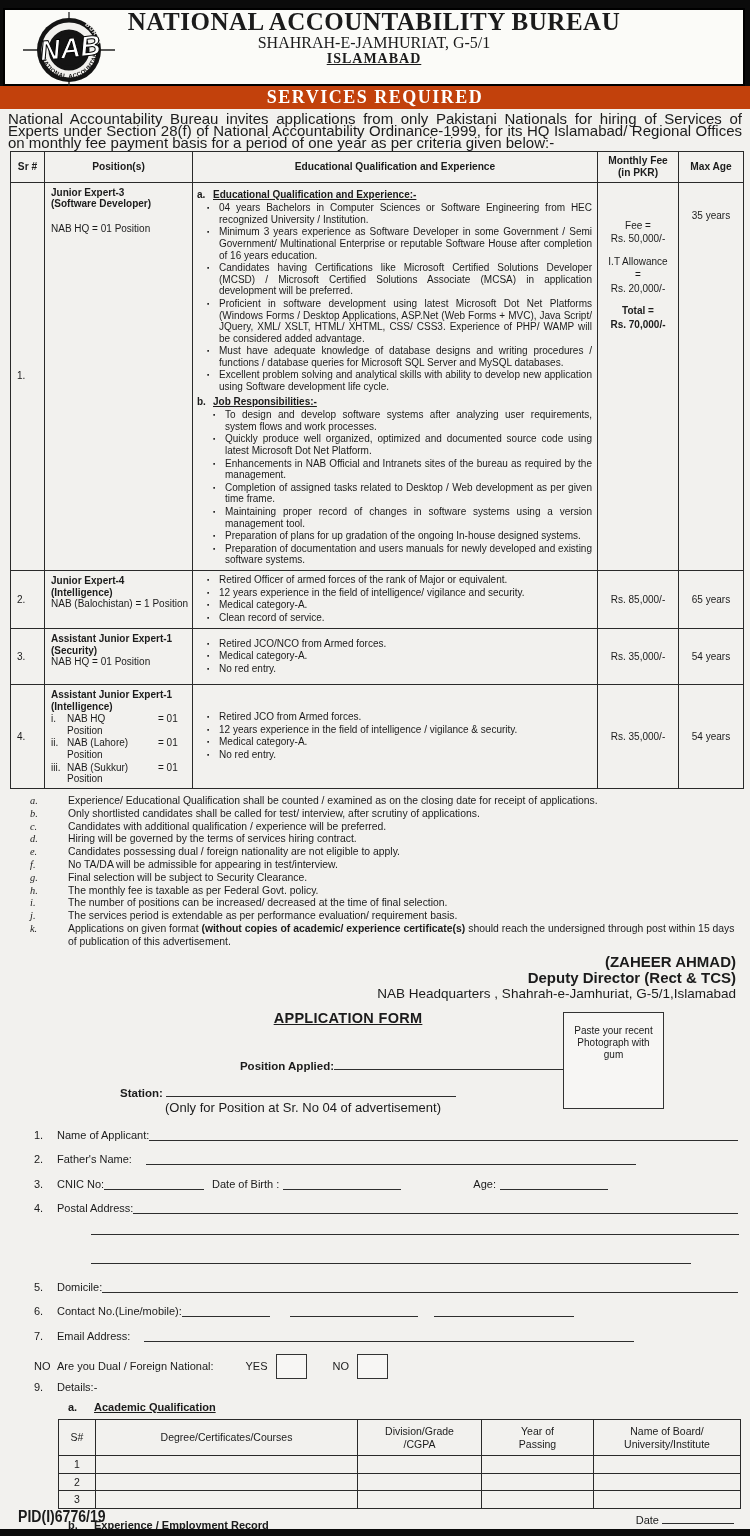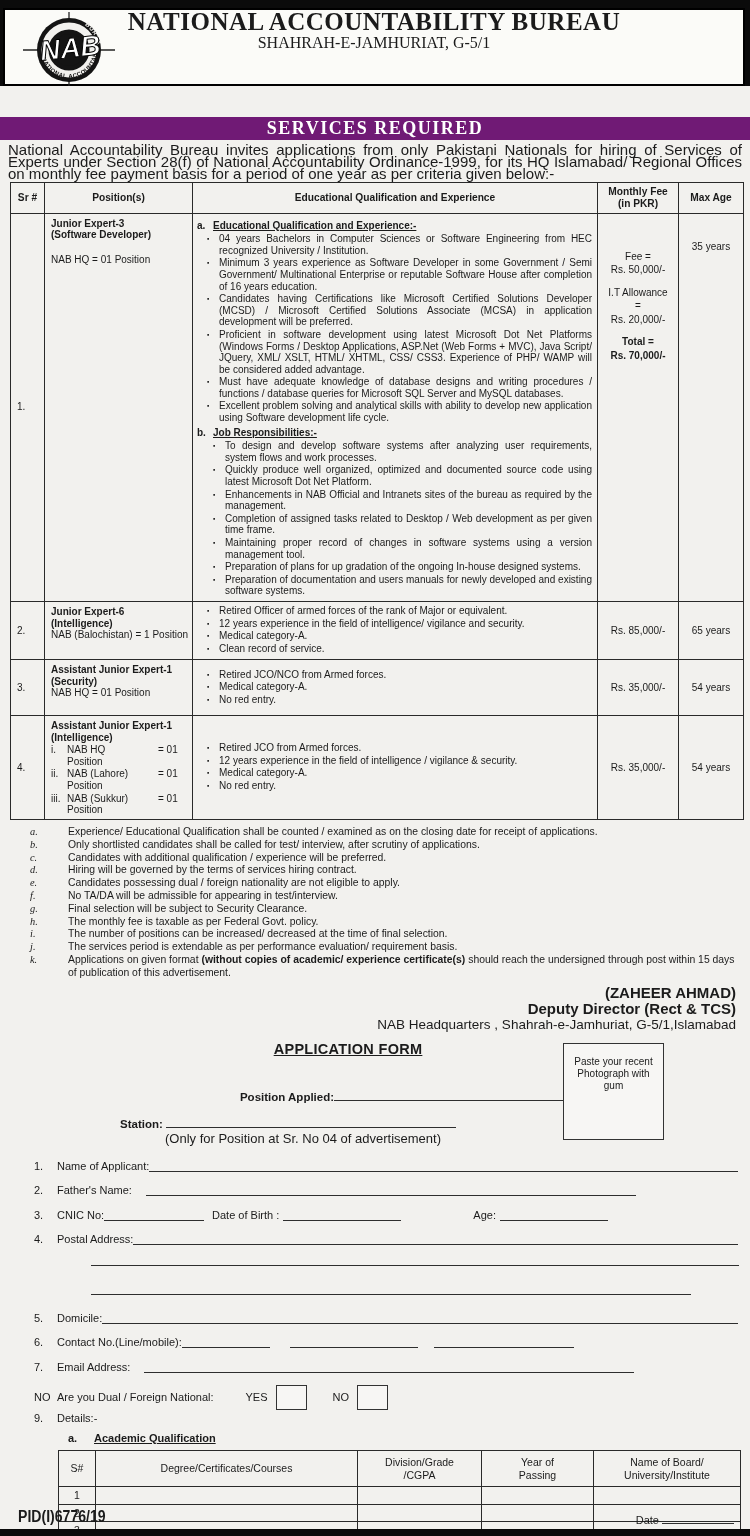--- a/index.html
+++ b/index.html
@@ -16,23 +16,23 @@
   .header-box {
     background:#fbfbf8; border:2px solid #000; height:78px; position:relative;
     text-align:center; font-family:"Liberation Serif", serif;
   }
   .logo { position:absolute; left:18px; top:2px; width:92px; height:74px; }
   .h-govt { font-size:17px; letter-spacing:.5px; padding-top:3px; }
   .h-org  { font-size:25px; font-weight:bold; letter-spacing:.5px; line-height:24px; }
   .h-addr { font-size:16px; line-height:17px; }
   .h-city { font-size:14px; font-weight:bold; text-decoration:underline; line-height:15px; letter-spacing:1px;}
   .band {
-    height:23px; background:#701a75; color:#fff; text-align:center;
+    height:23px; background:#c2410c; color:#fff; text-align:center;
     font-family:"Liberation Serif", serif; font-weight:bold; font-size:18px;
-    line-height:23px; letter-spacing:1.5px;margin-top:31px;
+    line-height:23px; letter-spacing:1.5px;
   }
 
   
   .intro { margin:4px 8px 3px 8px; font-size:15px; line-height:11.8px; text-align:justify; }
 
   
   .jobs-table { border-collapse:collapse; margin-left:10px; width:733px; table-layout:fixed; }
   .jobs-table th, .jobs-table td { border:1px solid #2a2a2a; padding:2px 3px; font-size:10px; line-height:11.6px; vertical-align:top; }
   .jobs-table th { font-size:10.2px; text-align:center; vertical-align:middle; white-space:pre-line; padding:3px 1px; }
   td.c-sr { text-align:left; vertical-align:middle; padding-left:6px; }
@@ -129,20 +129,21 @@
           <textPath href="#arcBottom" startOffset="4%">NATIONAL ACCOUNTABILITY</textPath>
         </text>
         <text font-size="6" fill="#f2f1ee" letter-spacing="0.6" font-family="Liberation Sans, sans-serif" font-weight="bold">
           <textPath href="#arcTop" startOffset="8%">BUREAU</textPath>
         </text>
         <text x="17" y="47" font-size="28" font-style="italic" font-weight="bold" fill="#ffffff" stroke="#000" stroke-width="1" font-family="Liberation Sans, sans-serif" transform="rotate(-6 32 38)">NAB</text>
       </svg>
     </div>
     <div class="h-org">NATIONAL ACCOUNTABILITY BUREAU</div>
     <div class="h-addr">SHAHRAH-E-JAMHURIAT, G-5/1</div>
+    <div class="h-city">ISLAMABAD</div>
   </div>
 </div>
 <div class="band">SERVICES REQUIRED</div>
 
 <div class="intro">National Accountability Bureau invites applications from only Pakistani Nationals for hiring of  Services of Experts under Section 28(f) of National Accountability Ordinance-1999, for its HQ Islamabad/ Regional Offices on monthly fee payment basis for a period of one year as per criteria given below:-</div>
 
 <table class="jobs-table">
   <colgroup>
       <col style="width:34px">
       <col style="width:148px">
@@ -258,21 +259,21 @@
         <div class="gap"></div>
         <div class="b">Total =</div>
         <div class="b">Rs. 70,000/-</div>
       </td>
       <td class="c-age">35 years</td>
     </tr>
 
     <tr style="height:58px;">
       <td class="c-sr">2.</td>
       <td class="c-pos">
-        <div class="pt">Junior Expert-6</div>
+        <div class="pt">Junior Expert-4</div>
         <div class="pt">(Intelligence)</div>
         <div>NAB (Balochistan) =  1 Position</div>
       </td>
       <td class="c-qual">
         <div class="qlist">
 
             <div class="qb">
               <span class="qmark">▪</span>
               <span class="qtext">Retired Officer of armed forces of the rank of Major or equivalent.</span>
             </div>

